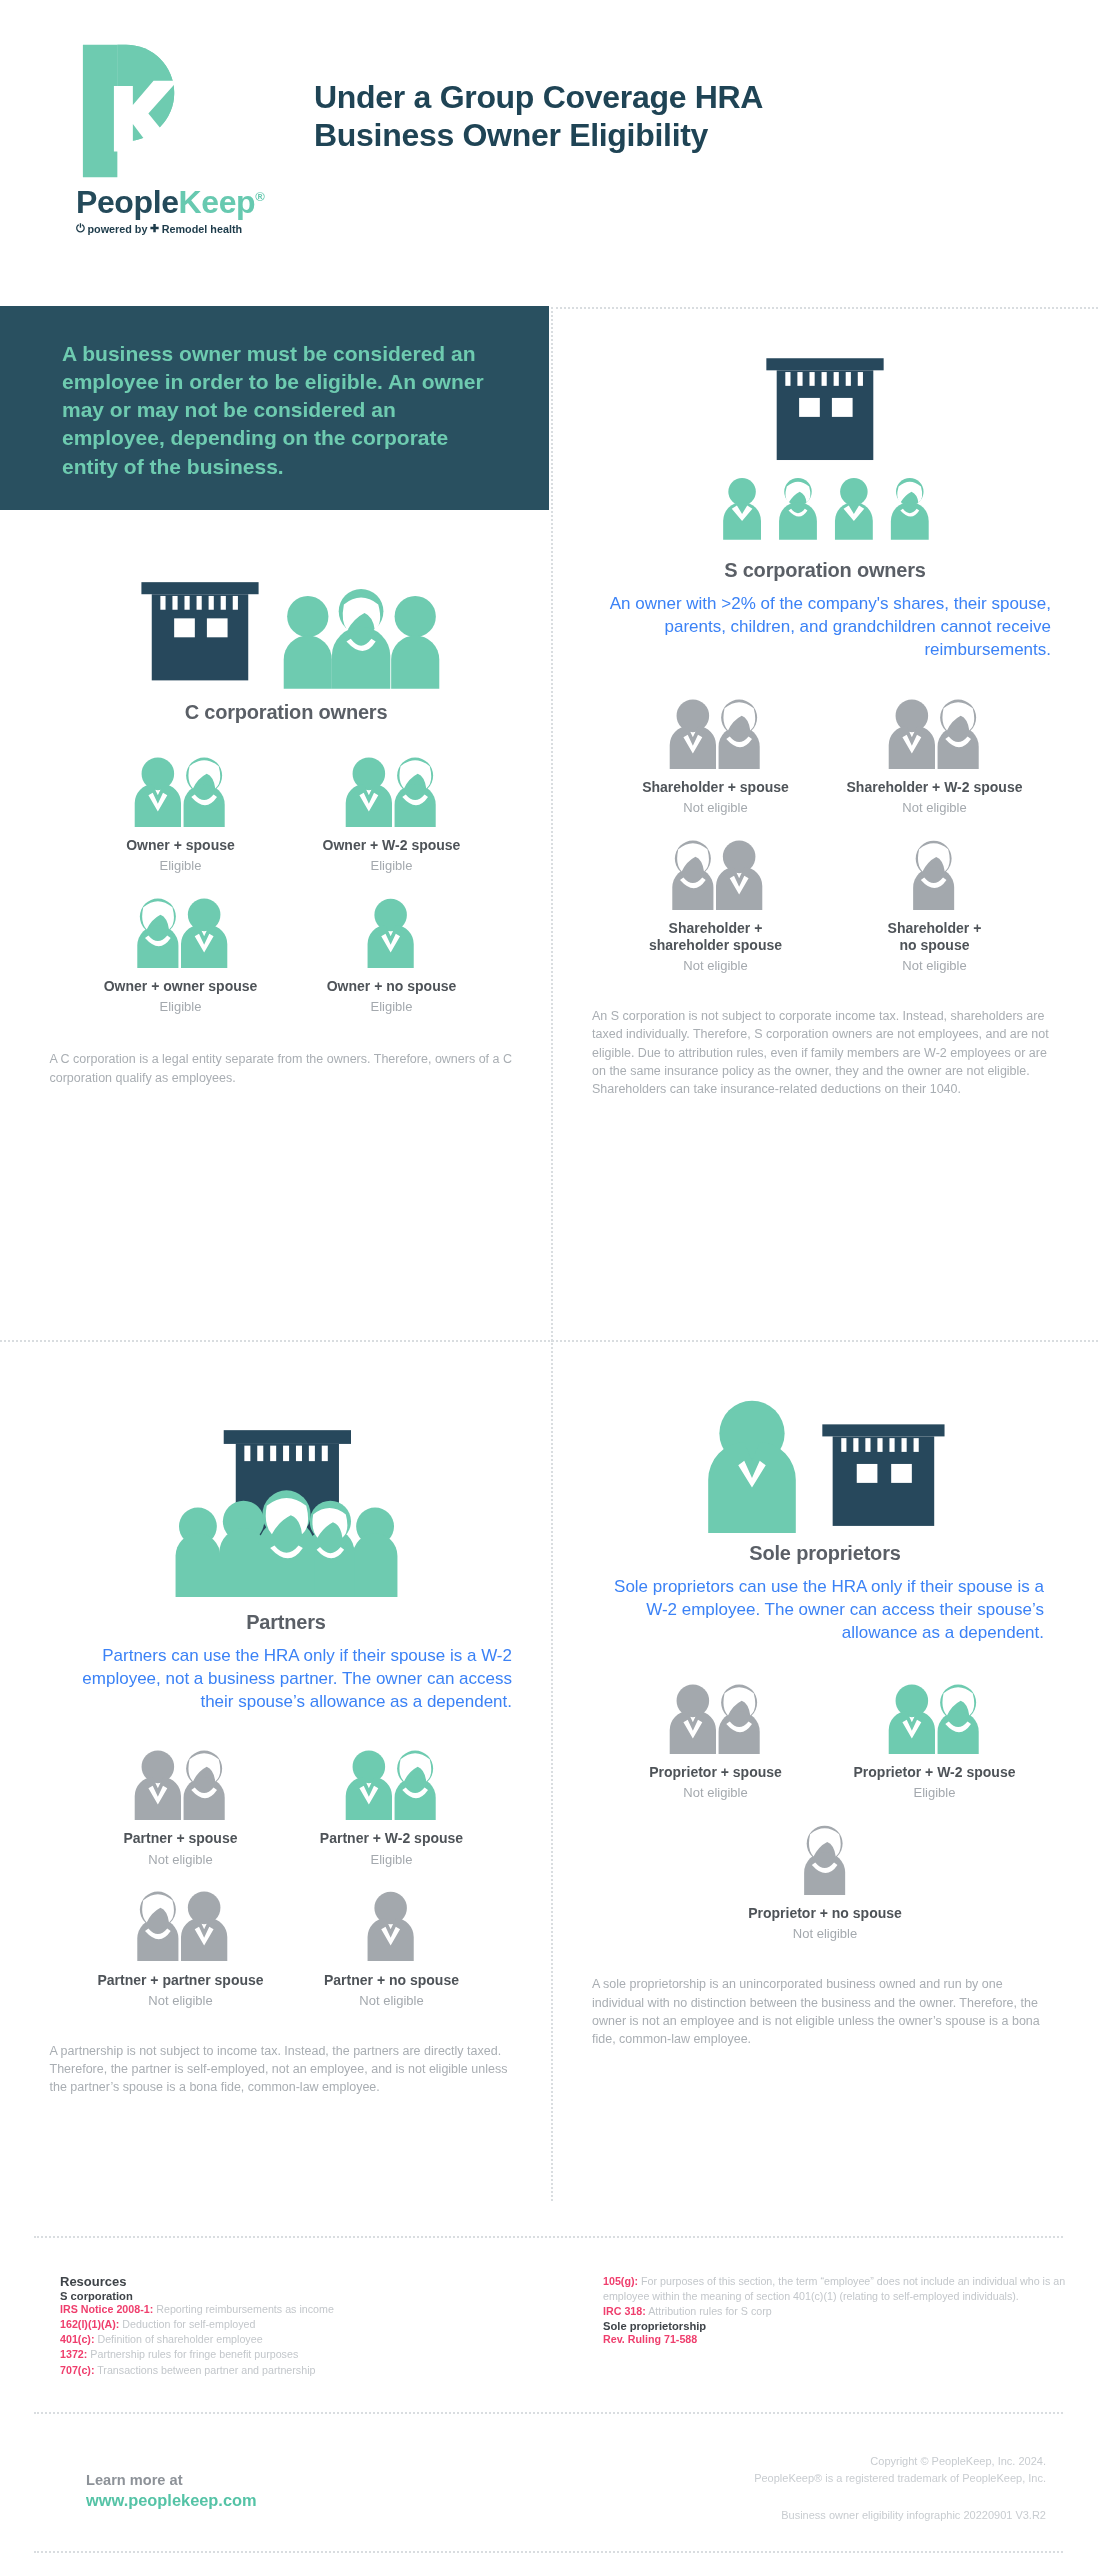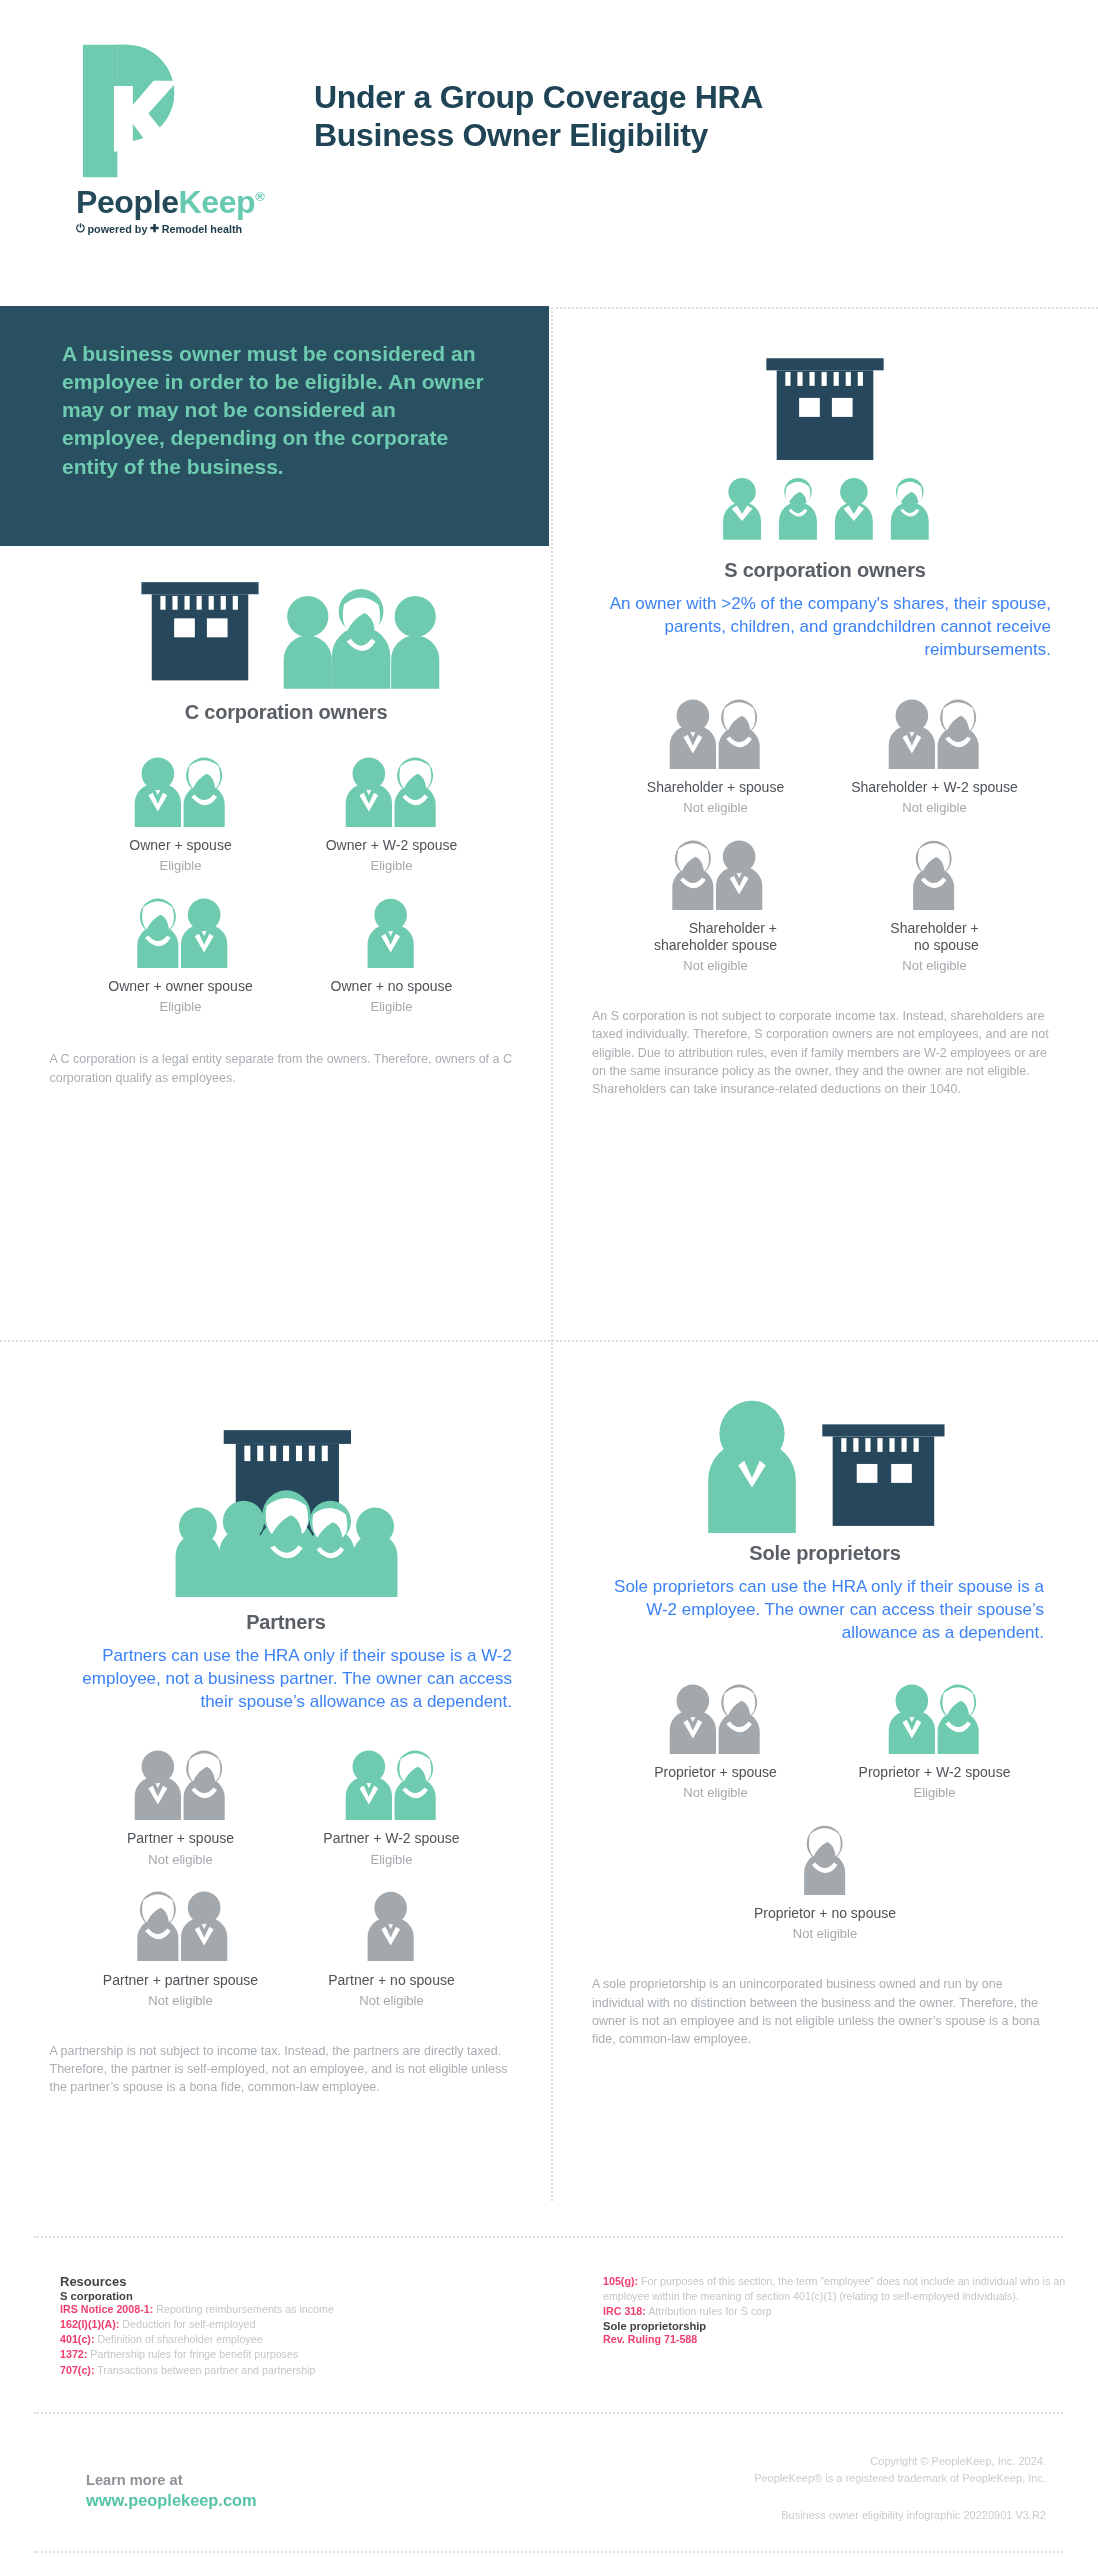--- a/index.html
+++ b/index.html
@@ -82,21 +82,21 @@
   .dotted-v {
     position: absolute;
     width: 0;
     border-left: 2.6px dotted #d9dde0;
   }
 
   
   .intro-box {
     position: absolute;
     left: 0; top: 306px;
-    width: 549px; height: 240px;
+    width: 549px; height: 204px;
     background: #295060;
     padding: 34px 53px 0 62px;
   }
   .intro-text {
     color: #6ecbb0;
     font-size: 21px;
     font-weight: 700;
     line-height: 1.34;
   }
 
@@ -129,23 +129,23 @@
     row-gap: 20.7px;
   }
   .case {
     display: flex;
     flex-direction: column;
     align-items: center;
   }
   .case-art { height: 74px; display: flex; align-items: flex-end; justify-content: center; }
   .case-label {
     margin-top: 10.3px;
-    text-align: right;
+    text-align: center;
     font-size: 14px;
-    font-weight: 400;
+    font-weight: 700;
     color: #4e5358;
     line-height: 1.2;
   }
   .case-status {
     margin-top: 4.3px;
     text-align: center;
     font-size: 13px;
     color: #a4a9ae;
   }
 

